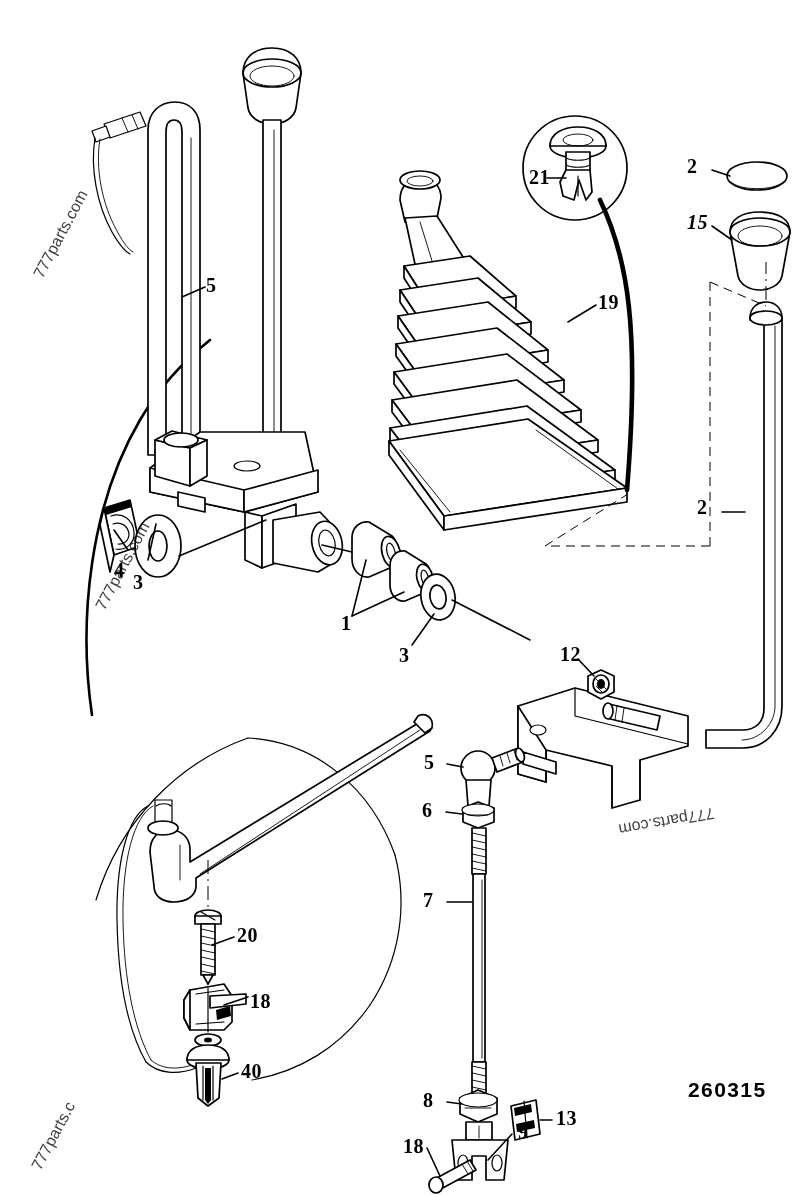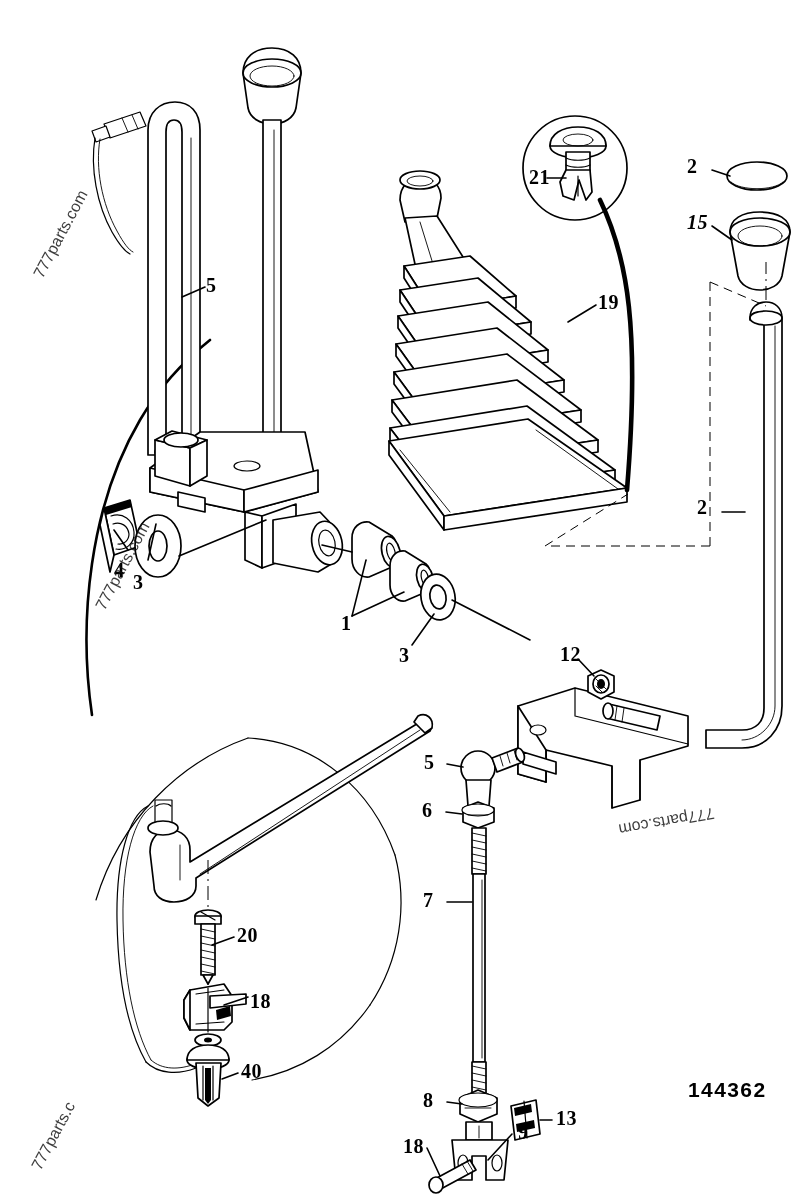--- a/index.html
+++ b/index.html
@@ -418,20 +418,20 @@
 <div class="callout" style="left:560px;top:644px;">12</div>
 <div class="callout" style="left:598px;top:292px;">19</div>
 <div class="callout" style="left:687px;top:212px;font-style:italic;">15</div>
 <div class="callout" style="left:687px;top:156px;">2</div>
 <div class="callout" style="left:206px;top:275px;">5</div>
 <div class="callout" style="left:250px;top:985px;margin-top:6px;">18</div>
 <div class="callout" style="left:237px;top:925px;">20</div>
 <div class="callout" style="left:241px;top:1061px;">40</div>
 <div class="callout" style="left:529px;top:167px;">21</div>
 
-<div class="partno" style="left:688px;top:1078px;">144362</div>
+<div class="partno" style="left:688px;top:1078px;">260315</div>
 
 <div class="wm" style="left:38px;top:268px;transform:rotate(-62deg);transform-origin:0 50%;">777parts.com</div>
 <div class="wm" style="left:100px;top:600px;transform:rotate(-62deg);transform-origin:0 50%;">777parts.com</div>
 <div class="wm" style="left:618px;top:812px;transform:rotate(180deg) rotate(-10deg);transform-origin:50% 50%;">777parts.com</div>
 <div class="wm" style="left:36px;top:1160px;transform:rotate(-62deg);transform-origin:0 50%;">777parts.c</div>
 
 </div>
 
 </body></html>

